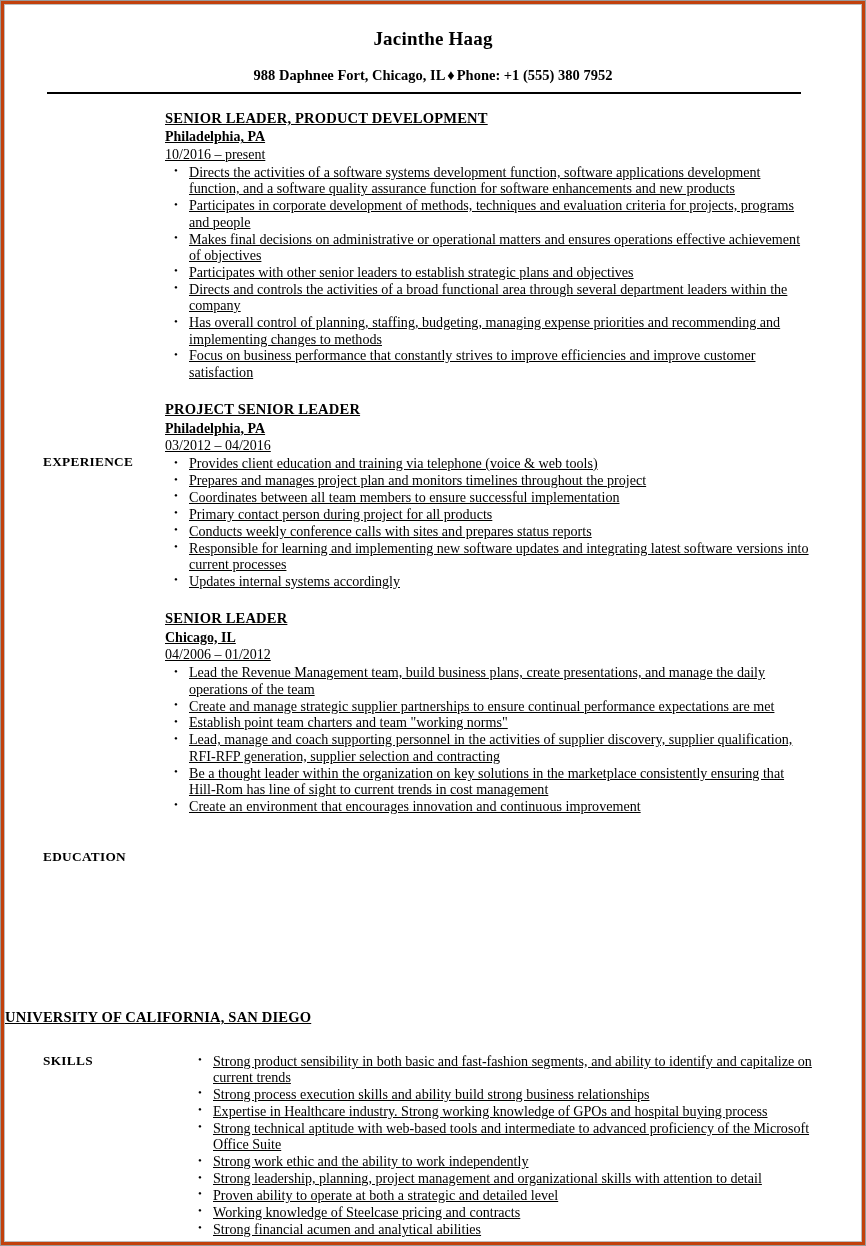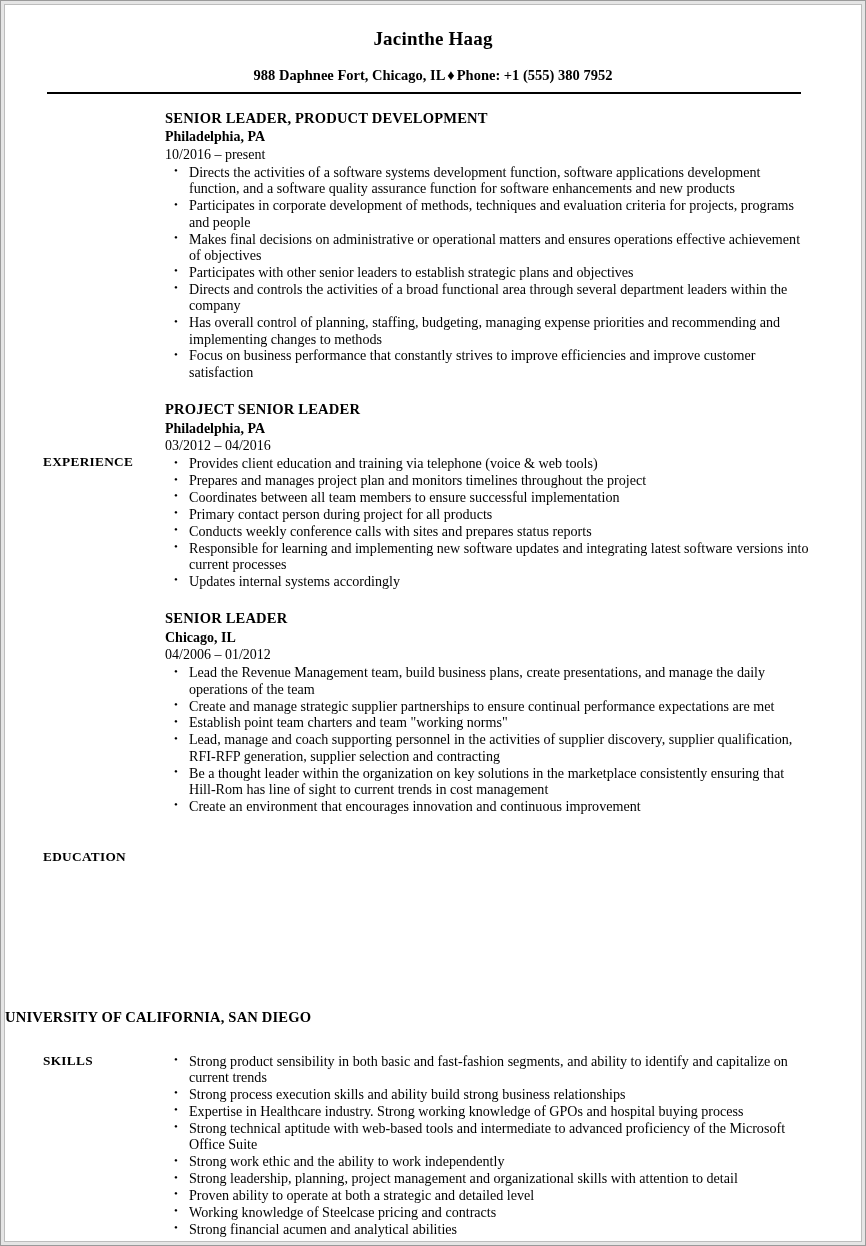--- a/index.html
+++ b/index.html
@@ -13,21 +13,21 @@
     height: 1246px;
     font-family: "Liberation Serif", "DejaVu Serif", serif;
     color: #000000;
     overflow: hidden;
   }
   #page {
     position: relative;
     box-sizing: border-box;
     width: 866px;
     height: 1246px;
-    background: #e5e5e5;
+    background: #c2410c;
     border: 1px solid #9a9a9a;
     padding: 0;
   }
   #page-inner {
     position: absolute;
     left: 3px;
     top: 3px;
     right: 3px;
     bottom: 3px;
     border: 1px solid #bdbdbd;
@@ -81,20 +81,21 @@
     padding-left: 38px;
     font-weight: bold;
     font-size: 13.3px;
     letter-spacing: 0.3px;
     line-height: 1.25;
   }
   .col-body {
     flex: 1 1 auto;
     padding-right: 48px;
     box-sizing: border-box;
+    text-decoration: underline;
   }
 
   .job-title {
     font-weight: bold;
     font-size: 14.6px;
     letter-spacing: 0.15px;
     line-height: 1.22;
   }
   .job-loc {
     font-weight: bold;
@@ -141,21 +142,21 @@
   }
   .edu-degree {
     font-weight: bold;
     font-size: 13.8px;
     line-height: 1.25;
     margin-top: 1px;
   }
 
   .section-experience { margin-top: 16px; align-items: center; }
   .section-education { margin-top: 34px; flex-direction: column; }
-  .section-skills { margin-top: 25px; }
+  .section-skills { margin-top: 25px; gap: 24px; }
   .section-skills .col-label { padding-top: 1px; }
 </style>
 </head>
 <body>
 
 <div id="page">
   <div id="page-inner">
     <div class="doc">
 
       <div class="hdr-name">Jacinthe Haag</div>

